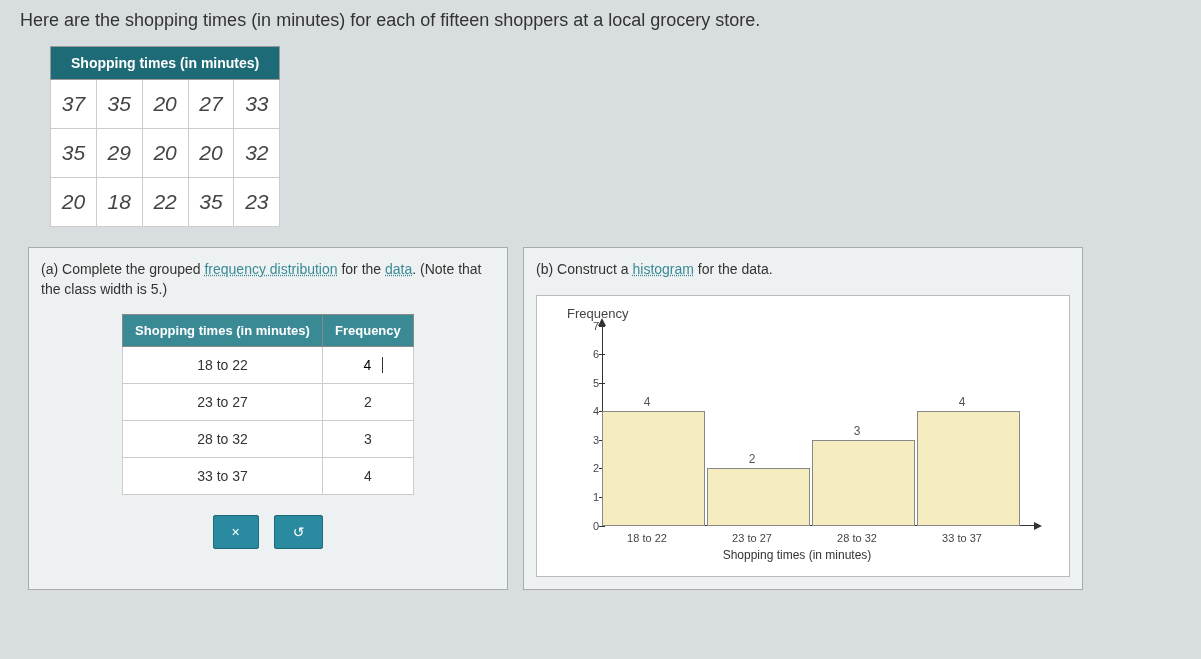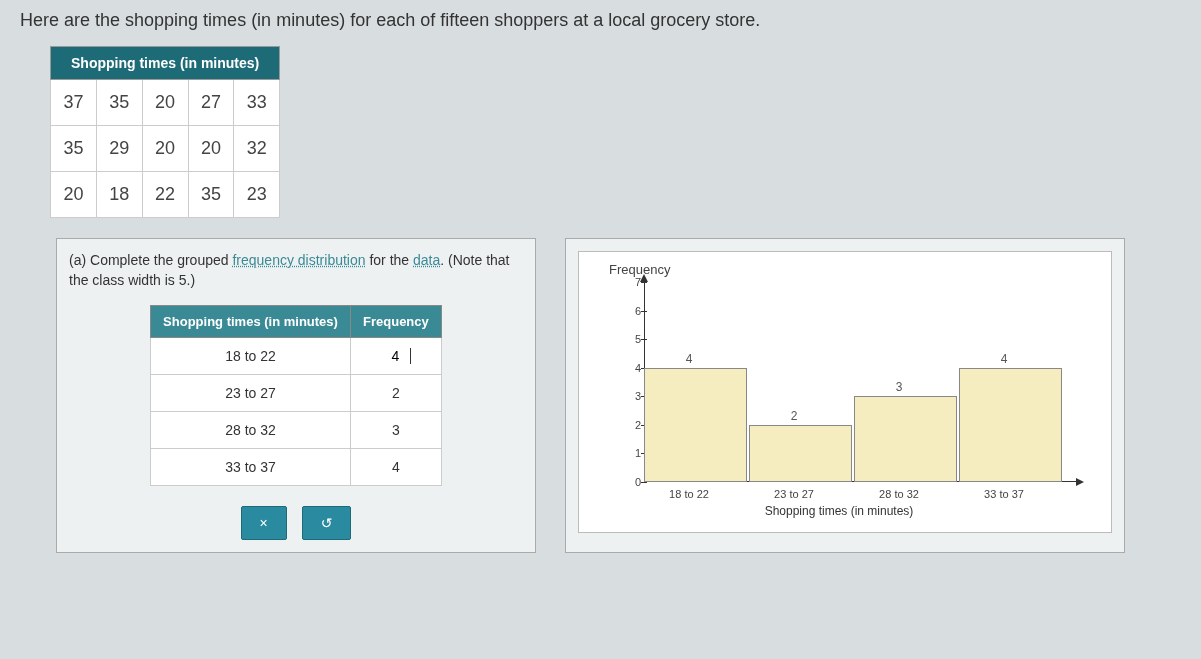--- a/index.html
+++ b/index.html
@@ -25,25 +25,26 @@
   font-weight: bold;
   padding: 8px 20px;
   text-align: center;
   border: 1px solid #999;
 }
 .data-table td {
   padding: 12px 10px;
   text-align: center;
   border: 1px solid #ccc;
   background: #fff;
-  font-size: 18px;
+  font-size: 21px;
   color: #444;
+  font-style: italic;
 }
 .data-table .row-border { border-bottom: 1px solid #ccc; }
-.panels { display: flex; gap: 29px; margin-left: 36px; }
+.panels { display: flex; gap: 15px; margin-left: 8px; }
 .panel {
   border: 1px solid #aaa;
   background: #eef1f2;
   padding: 12px;
 }
 .panel-a { width: 480px; }
 .panel-b { width: 560px; }
 .panel-prompt { font-size: 14px; color: #333; margin-bottom: 15px; line-height: 1.4; }
 .link { color: #3a8a96; text-decoration: underline dotted; }
 .freq-table {
@@ -188,20 +189,23 @@
         </tr>
       </tbody>
     </table>
     <div class="btn-row">
       <button class="btn">×</button>
       <button class="btn">↺</button>
     </div>
   </div>
 
   <div class="panel panel-b">
+    <p class="panel-prompt">
+      <span>(b)</span><span> Construct a </span><span class="link">histogram</span><span> for the data.</span>
+    </p>
     <div class="chart-box">
       <div class="chart-area" id="chart">
           <div class="y-title">Frequency</div>
           <div class="arrow-up"></div>
           <div class="arrow-right"></div>
           <div class="y-axis"></div>
           <div class="x-axis"></div>
           <div class="y-tick" style="top: 214px;">0</div>
           <div class="y-tick-line" style="top: 220px;"></div>
           <div class="y-tick" style="top: 185.429px;">1</div>

